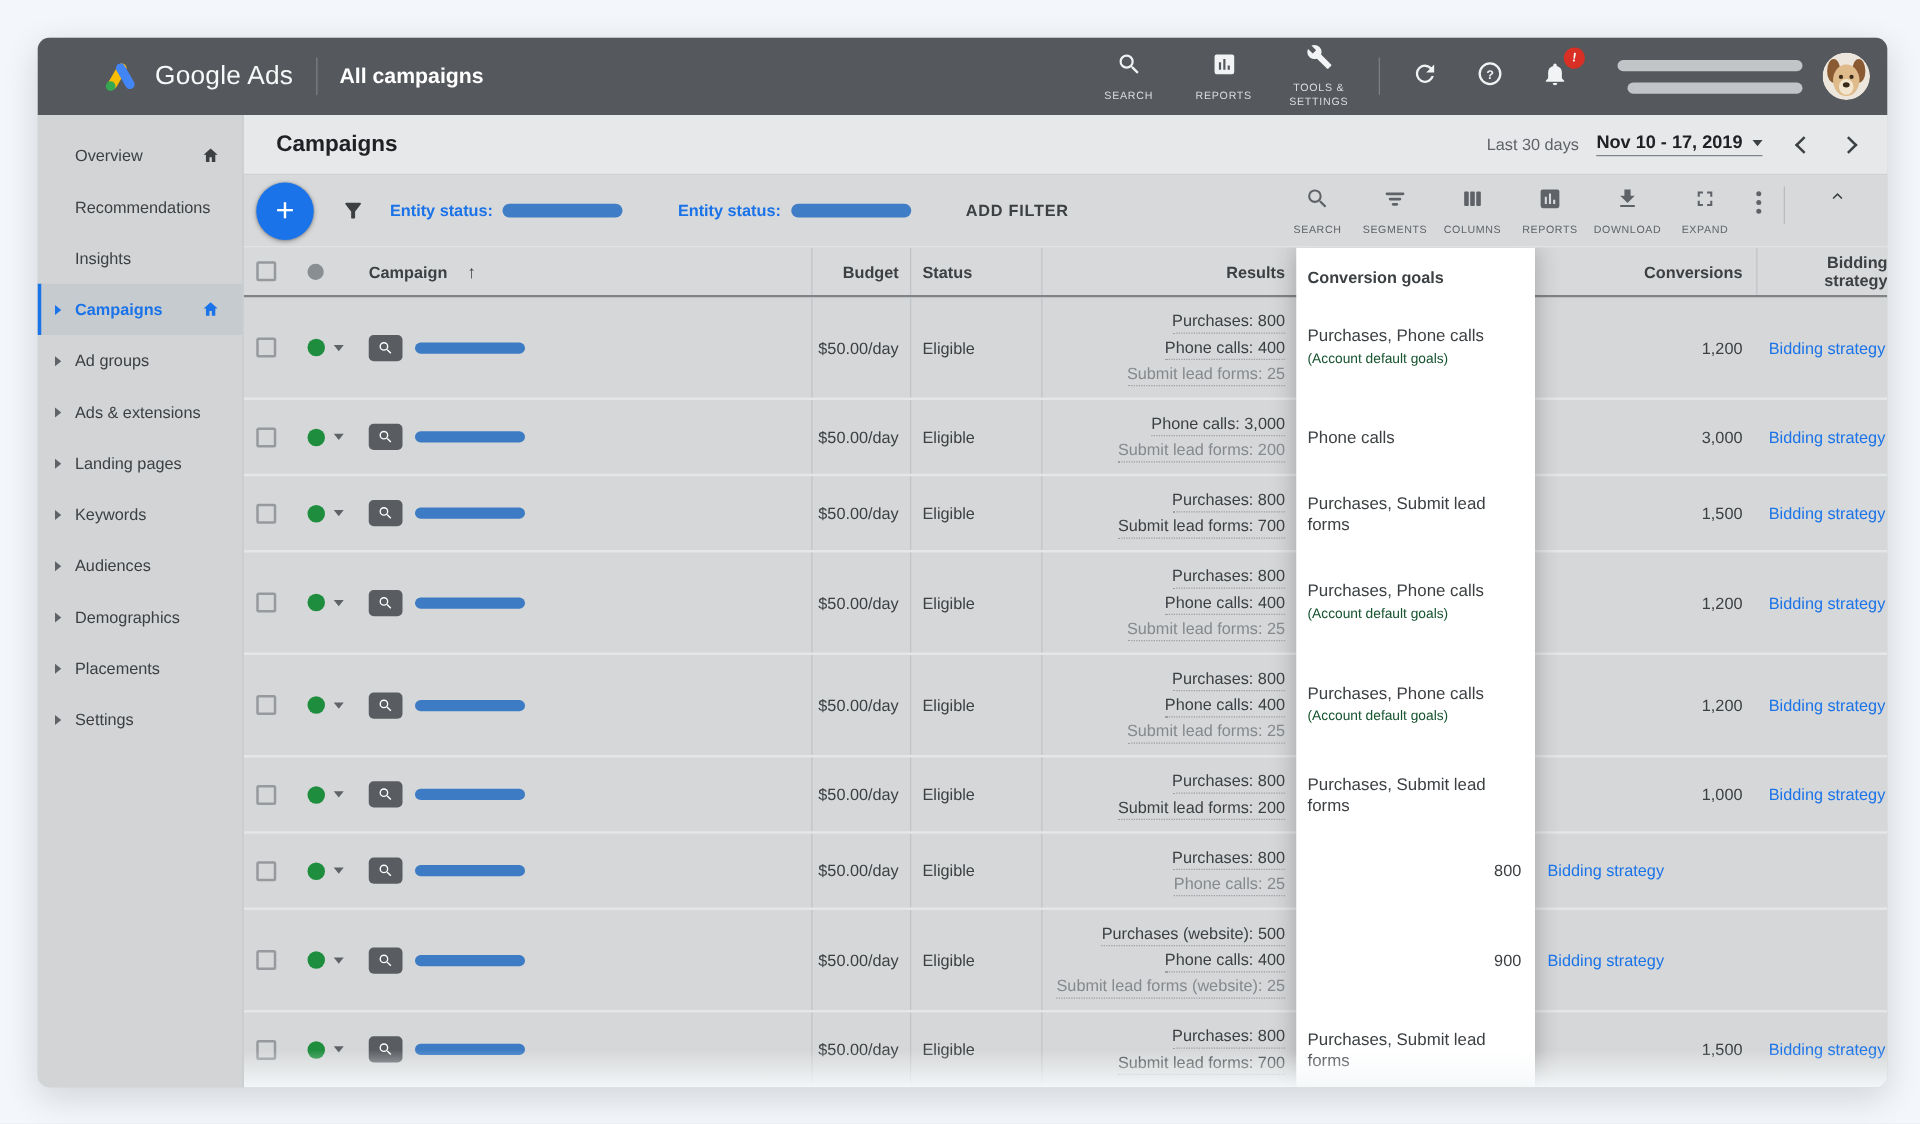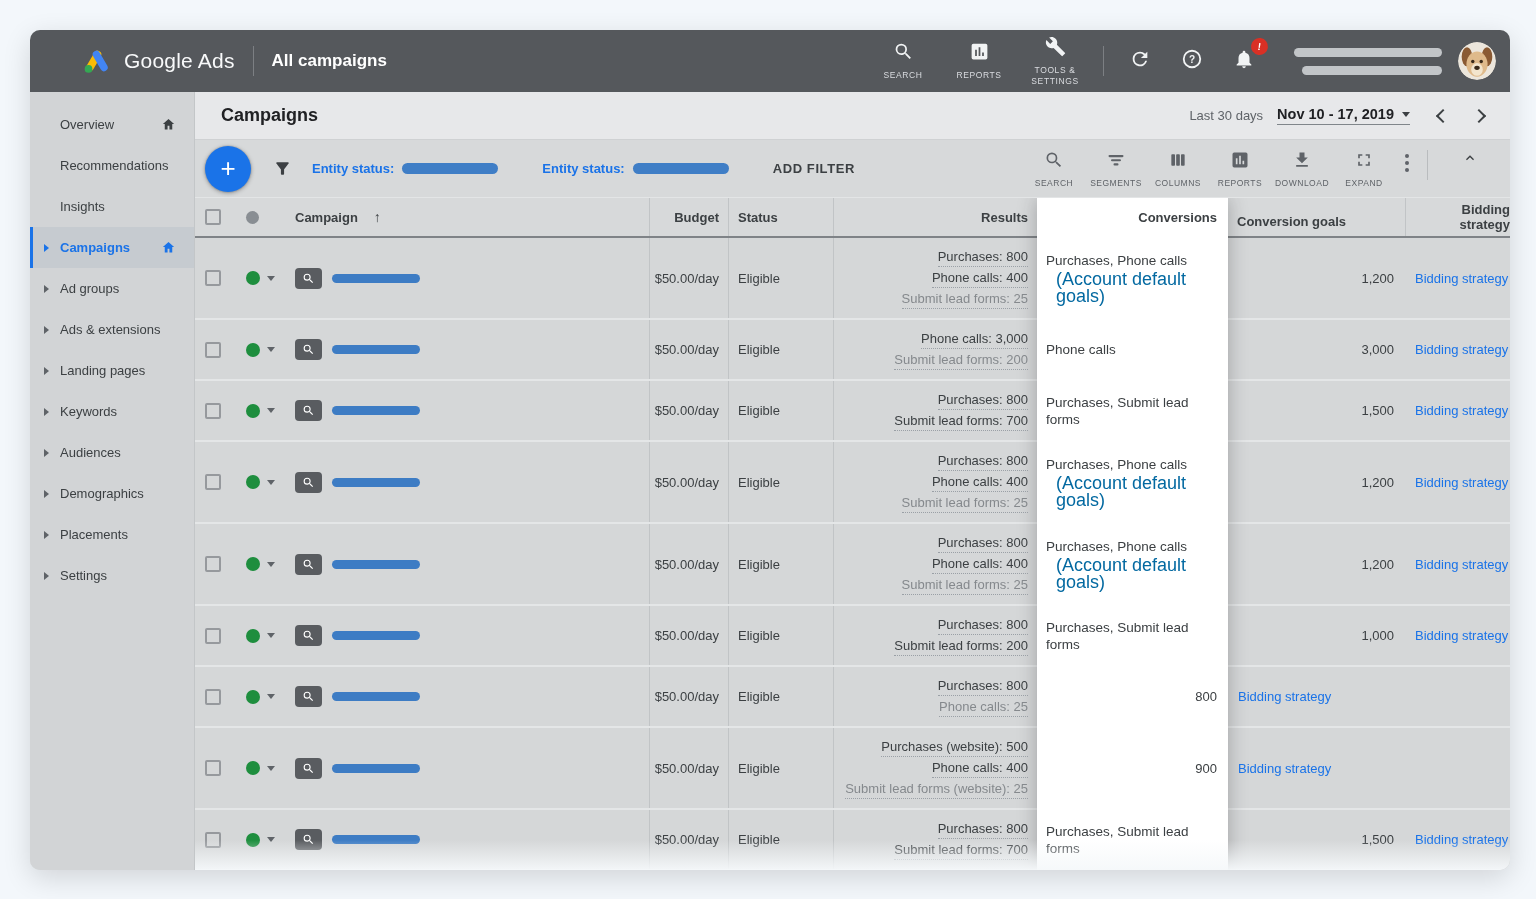--- a/index.html
+++ b/index.html
@@ -132,21 +132,21 @@
   .type-badge svg { width:13px; height:13px; }
   .redact-bar { width:88px; height:9px; border-radius:4.5px; background:#3d7cc4; margin-left:10px; }
 
   .c-results { flex-direction:column; align-items:flex-end; justify-content:center; gap:1px; }
   .result-line { display:inline-block; line-height:19px; border-bottom:1px dotted #9aa0a6;
     color:#3c4043; cursor:pointer; white-space:nowrap; }
   .result-line.muted { color:#85898d; }
 
   .c-goals { flex-direction:column; align-items:flex-start; justify-content:center; gap:2px; padding-top:14px; }
   .goal-main { font-size:13.5px; color:#3c4043; line-height:17px; }
-  .goal-sub { font-size:18px; color:#0369a1; line-height:17px;margin-left:10px; }
+  .goal-sub { font-size:11px; color:#14532d; line-height:17px; }
 
   .link { color:#1a73e8; cursor:pointer; white-space:nowrap; }
 
   .bottom-fade { position:absolute; left:0; right:0; bottom:0; height:30px; z-index:6;
     background:linear-gradient(to top, rgba(245,248,250,.95), rgba(245,248,250,0)); pointer-events:none; }
 </style>
 </head>
 <body>
 
 <div class="card">
@@ -417,22 +417,22 @@
         <div class="grid-row thead">
           <div class="cell c-campaign">
             <span class="checkbox hdr-checkbox"></span>
             <span class="hdr-dot"></span>
             <span class="hdr-campaign-label">Campaign</span>
             <span class="sort-arrow">↑</span>
           </div>
           <div class="cell c-budget bl">Budget</div>
           <div class="cell c-status bl">Status</div>
           <div class="cell c-results bl">Results</div>
+          <div class="cell c-goals" style="padding-top:9px;">Conversion goals</div>
           <div class="cell c-conv">Conversions</div>
-          <div class="cell c-goals" style="padding-top:9px;">Conversion goals</div>
           <div class="cell c-bid bl">Bidding strategy</div>
         </div>
 
         <div class="rows">
 
             <div class="row grid-row">
               <div class="cell c-campaign">
                 <span class="checkbox"></span>
                 <span class="statuswrap">
                   <span class="dot-green"></span>

